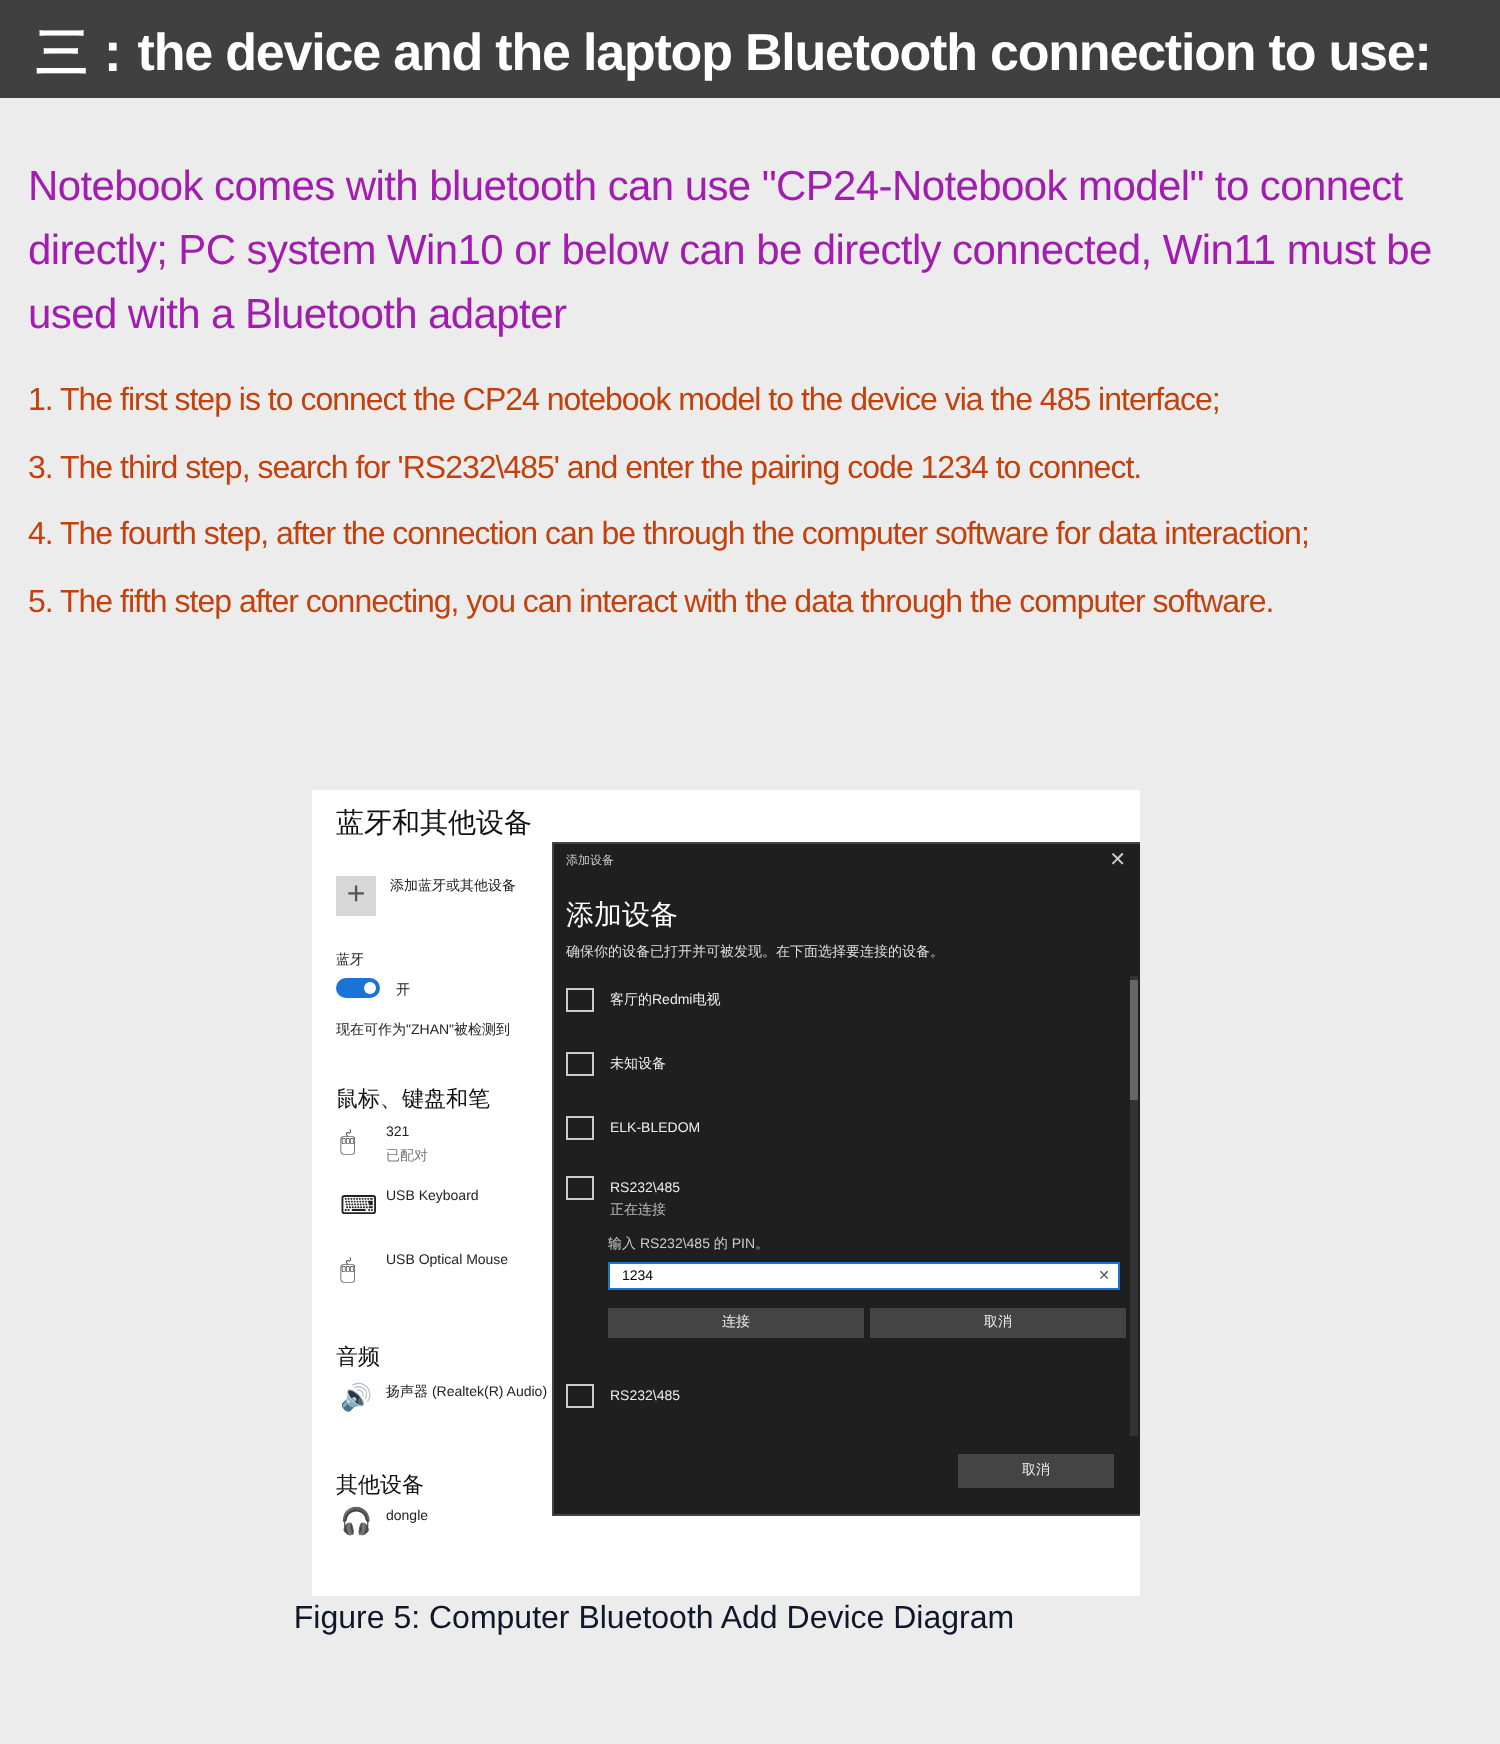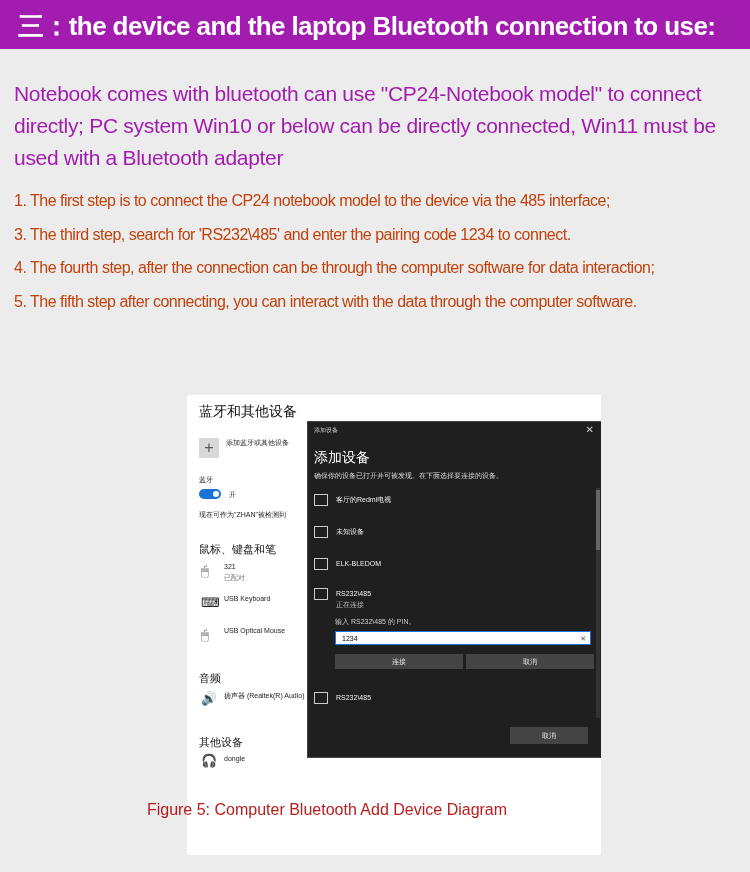--- a/index.html
+++ b/index.html
@@ -1,22 +1,22 @@
 <!DOCTYPE html>
 <html><head>
 <meta charset="utf-8">
 <style>
   html,body{margin:0;padding:0;}
   body{width:750px;height:872px;background:#ececec;font-family:"Liberation Sans",sans-serif;overflow:hidden;position:relative;}
-  .header{position:absolute;left:0;top:0;width:750px;height:49px;background:#a21caf;color:#fff;}
+  .header{position:absolute;left:0;top:0;width:750px;height:49px;background:#404040;color:#fff;}
   .header .title{position:absolute;left:18px;top:9px;font-size:26px;font-weight:bold;letter-spacing:-0.6px;white-space:nowrap;}
   .intro{position:absolute;left:14px;top:78px;width:725px;color:#a21caf;font-size:21px;line-height:32px;letter-spacing:-0.3px;}
   .steps{position:absolute;left:14px;top:186px;width:730px;}
   .steps .step{font-size:16px;color:#c2410c;height:33.6px;line-height:30px;letter-spacing:-0.5px;white-space:nowrap;}
-  .figure{position:absolute;left:187px;top:395px;width:414px;height:460px;background:#fff;overflow:hidden;}
+  .figure{position:absolute;left:156px;top:395px;width:414px;height:403px;background:#fff;overflow:hidden;}
   .settings .h{position:absolute;font-size:13px;color:#111;}
   .settings .s{position:absolute;font-size:7px;color:#222;white-space:nowrap;}
   .settings .sub{color:#777;}
   .plusbox{position:absolute;left:12px;top:43px;width:20px;height:20px;background:#d8d8d8;color:#555;font-size:16px;line-height:19px;text-align:center;}
   .toggle{position:absolute;left:12px;top:94px;width:22px;height:10px;border-radius:6px;background:#1a73d9;}
   .toggle::after{content:"";position:absolute;right:2px;top:2px;width:6px;height:6px;border-radius:50%;background:#fff;}
   .dev-icon{position:absolute;left:14px;font-size:13px;color:#222;}
   .dialog{position:absolute;left:120px;top:26px;width:294px;height:335px;background:#1f1f1f;border:1px solid #444;color:#eee;}
   .dialog .cap{position:absolute;left:6px;top:4px;font-size:6px;color:#ccc;}
   .dialog .close{position:absolute;right:8px;top:2px;font-size:10px;color:#ccc;}
@@ -25,21 +25,21 @@
   .dialog .item{position:absolute;left:6px;font-size:7px;color:#eee;white-space:nowrap;}
   .dialog .item .ico{display:inline-block;width:12px;height:10px;border:1px solid #ccc;margin-right:8px;vertical-align:middle;}
   .dialog .item .sub{display:block;margin-left:22px;color:#bbb;}
   .dialog .pinlabel{position:absolute;left:27px;top:195px;font-size:7px;color:#ccc;}
   .dialog .pininput{position:absolute;left:27px;top:209px;width:256px;height:14px;background:#fff;border:1px solid #1a73d9;color:#000;font-size:7px;line-height:14px;padding-left:6px;box-sizing:border-box;}
   .dialog .pininput .x{position:absolute;right:4px;top:0;color:#555;}
   .dialog .btn{position:absolute;height:15px;background:#444;color:#eee;font-size:7px;line-height:15px;text-align:center;}
   .dialog .scroll{position:absolute;right:2px;top:66px;width:4px;height:230px;background:#333;}
   .dialog .scroll .thumb{position:absolute;left:0;top:2px;width:4px;height:60px;background:#666;}
   .watermark{position:absolute;left:57px;top:26px;font-size:24px;color:rgba(200,200,200,0.55);white-space:nowrap;}
-  .caption{position:absolute;left:0;width:654px;top:801px;text-align:center;font-size:16px;color:#b91c1c;}
+  .caption{position:absolute;left:0;width:654px;top:801px;text-align:center;font-size:16px;color:#0f172a;}
 </style>
 </head>
 <body>
 
 <div class="header">
   <div class="title">三：the device and the laptop Bluetooth connection to use:</div>
 </div>
 
 <div class="intro">Notebook comes with bluetooth can use "CP24-Notebook model" to connect directly; PC system Win10 or below can be directly connected, Win11 must be used with a Bluetooth adapter</div>
 

